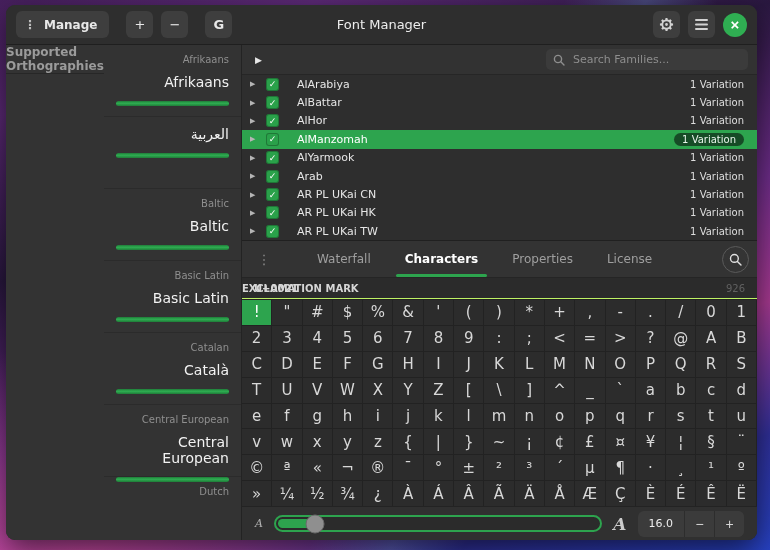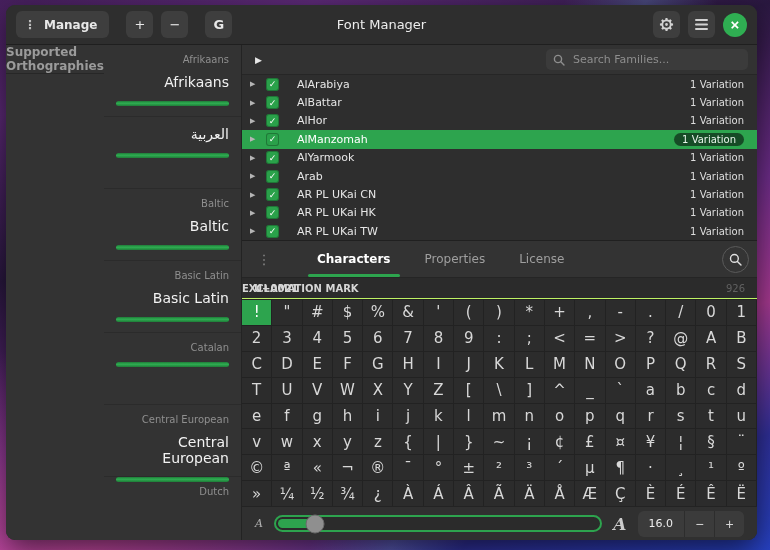--- a/index.html
+++ b/index.html
@@ -161,20 +161,21 @@
   </div>
 
   <div class="ortho">
     <div class="o-name">Basic Latin</div>
     <div class="o-sample">Basic Latin</div>
     <div class="o-bar"></div>
   </div>
 
   <div class="ortho">
     <div class="o-name">Catalan</div>
+    <div class="o-sample">Català</div>
     <div class="o-bar"></div>
   </div>
 
   <div class="ortho">
     <div class="o-name">Central European</div>
     <div class="o-sample">Central European</div>
     <div class="o-bar"></div>
   </div>
 
   <div class="ortho">
@@ -263,20 +264,21 @@
     <span class="vcount">1 Variation</span>
   </div>
 
 </div>
         </div>
 
         <div class="preview">
           <div class="tabbar">
             <button class="tab-menu">⋮</button>
             <div class="tabs">
+  <div class="tab">Waterfall</div>
 
   <div class="tab active">Characters</div>
 
   <div class="tab">Properties</div>
 
   <div class="tab">License</div>
 </div>
             <button class="circ-search">
               <span>
                 <svg width="13" height="13" viewBox="0 0 13 13">

